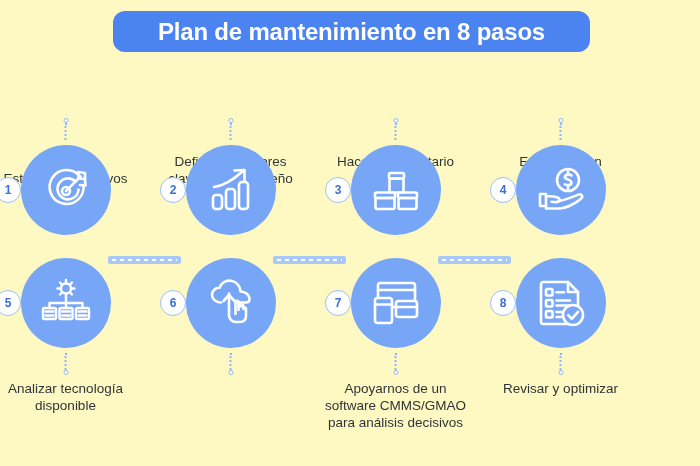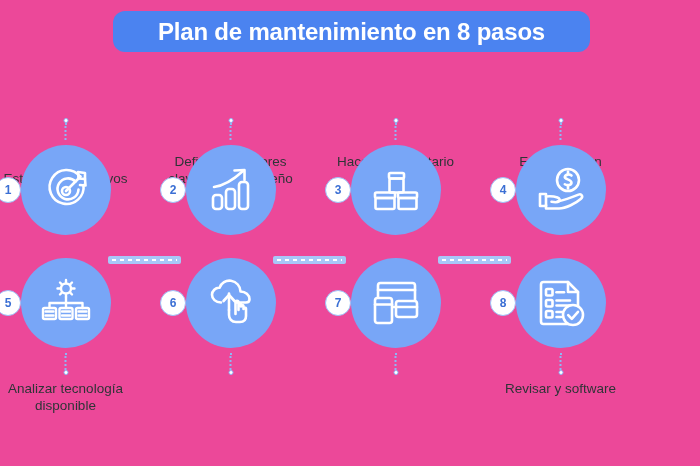--- a/index.html
+++ b/index.html
@@ -11,21 +11,21 @@
     width: 700px;
     height: 466px;
     font-family: "Liberation Sans", sans-serif;
     overflow: hidden;
     position: relative;
   }
   #stage {
     position: relative;
     width: 700px;
     height: 466px;
-    background: #ec4899;
+    background: #fef9c3;
   }
 
   
   .title-pill {
     position: absolute;
     left: 113px;
     top: 11px;
     width: 477px;
     height: 41px;
     background: #4b83f0;
@@ -335,20 +335,23 @@
             <rect x="26" y="24" width="21" height="16" rx="2.5" fill="#78a6f7"></rect>
             <path d="M26 30 L47 30"></path>
           </svg>
         </span>
       </div>
       <div class="badge badge-bot">7</div>
       <div class="stem stem-bot">
         <div class="stem-line"></div>
         <div class="stem-dot"></div>
       </div>
+      <div class="label label-bot">Apoyarnos de un
+software CMMS/GMAO
+para análisis decisivos</div>
     </div>
 
     <div class="col col-3">
       <div class="circle circle-bot">
         <span>
           <svg width="52" height="52" viewBox="0 0 52 52" fill="none" stroke="#ffffff" stroke-width="2.6" stroke-linecap="round" stroke-linejoin="round">
             <path d="M6 7.5 C6 6.1 7.1 5 8.5 5 L33 5 L43 15 L43 44.5 C43 45.9 41.9 47 40.5 47
                      L8.5 47 C7.1 47 6 45.9 6 44.5 Z"></path>
             <path d="M33 5 L33 15 L43 15"></path>
             <rect x="11" y="12" width="6.5" height="6.5" rx="1.2"></rect>
@@ -360,17 +363,17 @@
             <circle cx="38" cy="38" r="10" fill="#78a6f7"></circle>
             <path d="M33.2 38.2 L36.8 41.8 L43 34.8"></path>
           </svg>
         </span>
       </div>
       <div class="badge badge-bot">8</div>
       <div class="stem stem-bot">
         <div class="stem-line"></div>
         <div class="stem-dot"></div>
       </div>
-      <div class="label label-bot">Revisar y software</div>
+      <div class="label label-bot">Revisar y optimizar</div>
     </div>
   </div>
 
 </div>
 
 </body></html>

